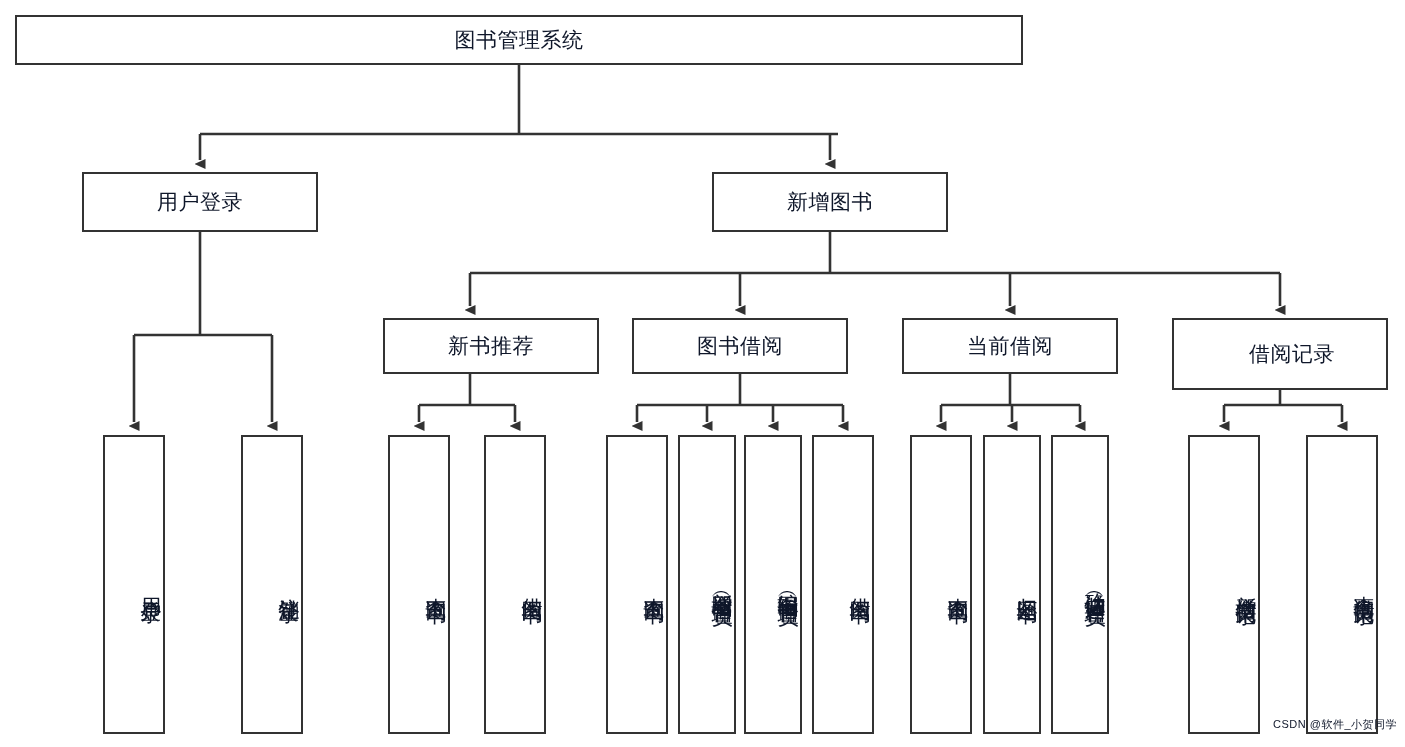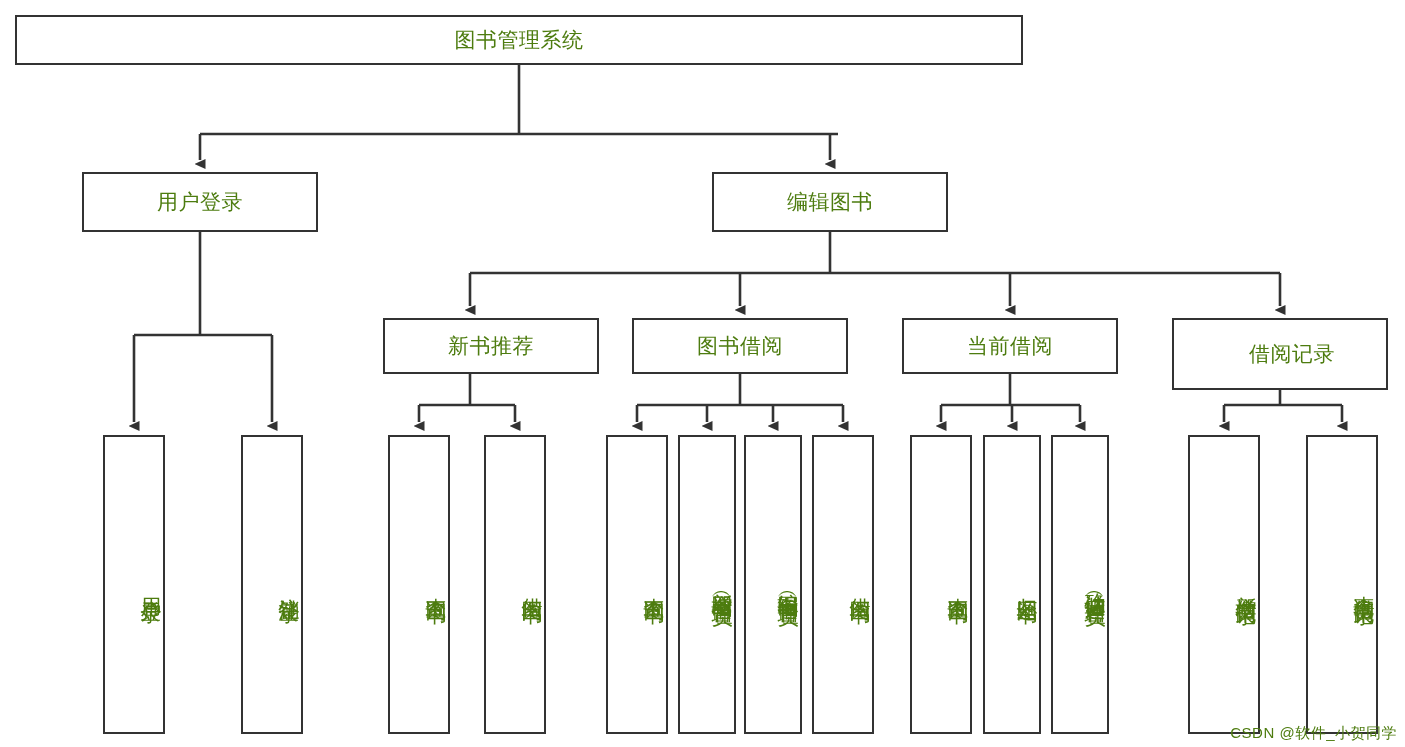--- a/index.html
+++ b/index.html
@@ -22,21 +22,21 @@
     left: 0;
     top: 0;
     width: 1405px;
     height: 747px;
   }
   .node {
     position: absolute;
     box-sizing: border-box;
     border: 2px solid #333333;
     background: #ffffff;
-    color: #4d7c0f;
+    color: #0f172a;
     display: flex;
     align-items: center;
     justify-content: center;
     text-align: center;
     line-height: 1.16;
   }
   .node.h {
     font-size: 21px;
     letter-spacing: 0.5px;
   }
@@ -50,23 +50,23 @@
     justify-content: center;
   }
   .node.v .vtext {
     writing-mode: vertical-rl;
     text-orientation: upright;
     display: block;
   }
   #watermark {
     position: absolute;
     right: 8px;
-    bottom: 4px;
-    font-size: 15px;
-    color: #4d7c0f;
+    bottom: 15px;
+    font-size: 11px;
+    color: #0f172a;
     letter-spacing: 0.5px;
     white-space: nowrap;
   }
 </style>
 </head>
 <body>
 
 <div id="diagram-root">
 
   <svg class="wires" viewBox="0 0 1405 747" xmlns="http://www.w3.org/2000/svg">
@@ -132,21 +132,21 @@
   </svg>
 
   <div class="node h" style="left:15px; top:15px; width:1008px; height:50px;">
     <span>图书管理系统</span>
   </div>
 
   <div class="node h" style="left:82px; top:172px; width:236px; height:60px;">
     <span>用户登录</span>
   </div>
   <div class="node h" style="left:712px; top:172px; width:236px; height:60px;">
-    <span>编辑图书</span>
+    <span>新增图书</span>
   </div>
 
   <div class="node h" style="left:383px; top:318px; width:216px; height:56px;">
     <span>新书推荐</span>
   </div>
   <div class="node h" style="left:902px; top:318px; width:216px; height:56px;">
     <span>当前借阅</span>
   </div>
   <div class="node h" style="left:632px; top:318px; width:216px; height:56px;">
     <span>图书借阅</span>

